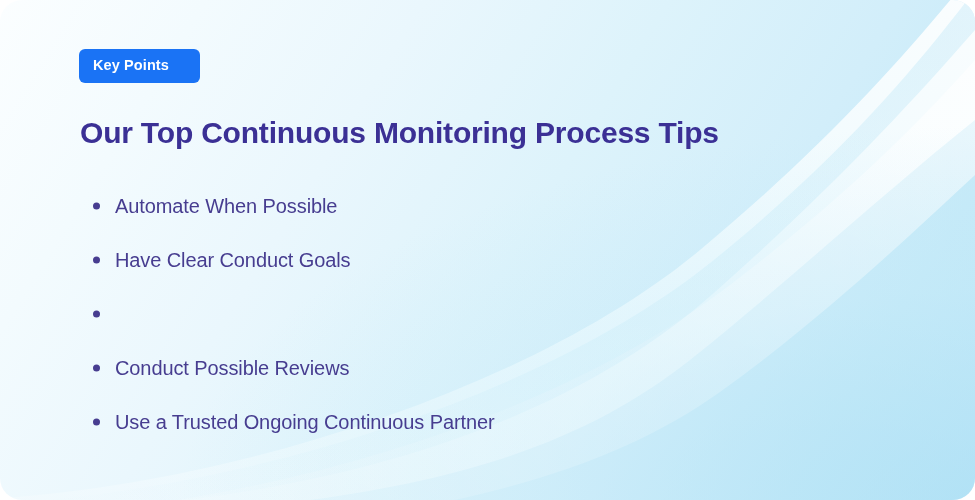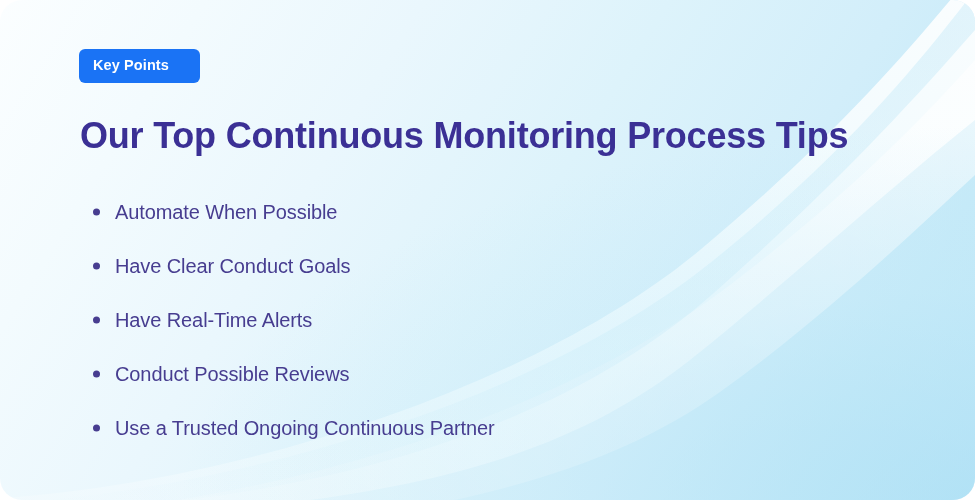--- a/index.html
+++ b/index.html
@@ -74,21 +74,21 @@
     letter-spacing: 0.1px;
     line-height: 1;
     padding: 9px 31px 10px 14px;
     border-radius: 6px;
     border: none;
     font-family: "Liberation Sans", "DejaVu Sans", sans-serif;
   }
 
   .title {
     margin: 34px 0 0 1px;
-    font-size: 36px;
+    font-size: 30px;
     font-weight: bold;
     color: #3b3095;
     letter-spacing: -0.2px;
     line-height: 1.05;
     white-space: nowrap;
   }
 
   .tips-list {
     list-style: none;
     margin: 31px 0 0 0;
@@ -163,21 +163,20 @@
       <li class="tip-item">
         <span class="tip-bullet"></span>
         <span>Automate When Possible</span>
       </li>
       <li class="tip-item">
         <span class="tip-bullet"></span>
         <span>Have Clear Conduct Goals</span>
       </li>
       <li class="tip-item">
         <span class="tip-bullet"></span>
-        <span>Have Real-Time Alerts</span>
       </li>
       <li class="tip-item">
         <span class="tip-bullet"></span>
         <span>Conduct Possible Reviews</span>
       </li>
       <li class="tip-item">
         <span class="tip-bullet"></span>
         <span>Use a Trusted Ongoing Continuous Partner</span>
       </li>
     </ul>

